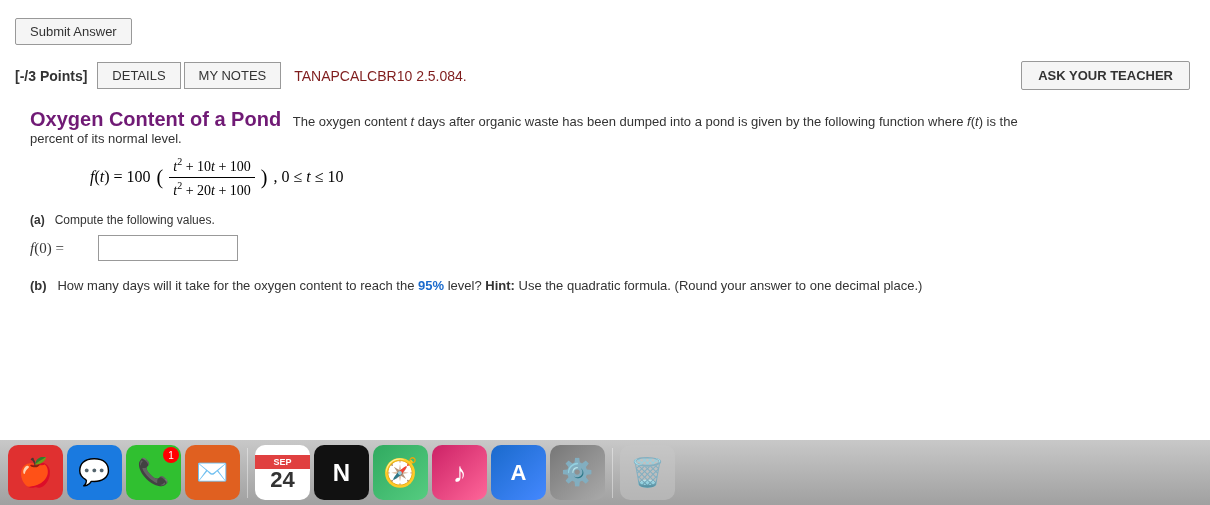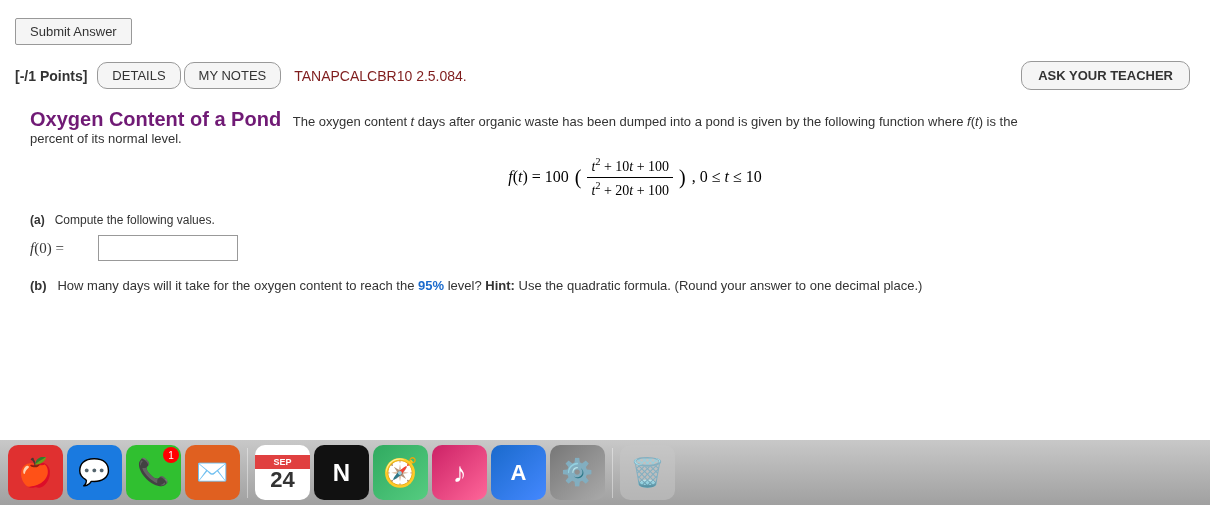--- a/index.html
+++ b/index.html
@@ -53,41 +53,41 @@
       color: #333;
       margin-right: 10px;
     }
 
     .btn-outlined {
       border: 1px solid #999;
       background: #f5f5f5;
       padding: 5px 14px;
       font-size: 13px;
       cursor: pointer;
-      border-radius: 10px;
+      border-radius: 0;
       color: #333;
       margin-right: 3px;
     }
 
     .problem-id {
       font-size: 14px;
       font-weight: normal;
       color: #7f1d1d;
       margin-left: 10px;
       margin-right: auto;
     }
 
     .ask-teacher-btn {
       border: 1px solid #999;
       background: #f5f5f5;
       padding: 6px 16px;
       font-size: 13px;
       font-weight: bold;
       cursor: pointer;
-      border-radius: 10px;
+      border-radius: 2px;
       color: #333;
       margin-right: 5px;
     }
 
     .practice-another-btn {
       border: 1px solid #999;
       background: #f5f5f5;
       padding: 6px 16px;
       font-size: 13px;
       font-weight: bold;
@@ -115,21 +115,20 @@
     }
 
     
     .math-formula {
       font-family: 'Times New Roman', Times, serif;
       font-size: 16px;
       margin: 10px 0 10px 60px;
       display: flex;
       align-items: center;
       gap: 6px;
-      justify-content: center;
     }
 
     .fraction {
       display: inline-flex;
       flex-direction: column;
       align-items: center;
       vertical-align: middle;
     }
 
     .fraction-num {
@@ -347,21 +346,21 @@
 </head>
 <body>
 
 <div class="main-content">
 
   <div class="top-bar">
     <button class="submit-btn">Submit Answer</button>
   </div>
 
   <div class="info-bar">
-    <span class="points-label">[-/1 Points]</span>
+    <span class="points-label">[-/3 Points]</span>
     <button class="btn-outlined">DETAILS</button>
     <button class="btn-outlined">MY NOTES</button>
     <span class="problem-id">TANAPCALCBR10 2.5.084.</span>
     <button class="ask-teacher-btn">ASK YOUR TEACHER</button>
   </div>
 
   <div class="problem-content">
 
     <div>
       <span class="problem-title">Oxygen Content of a Pond</span>

